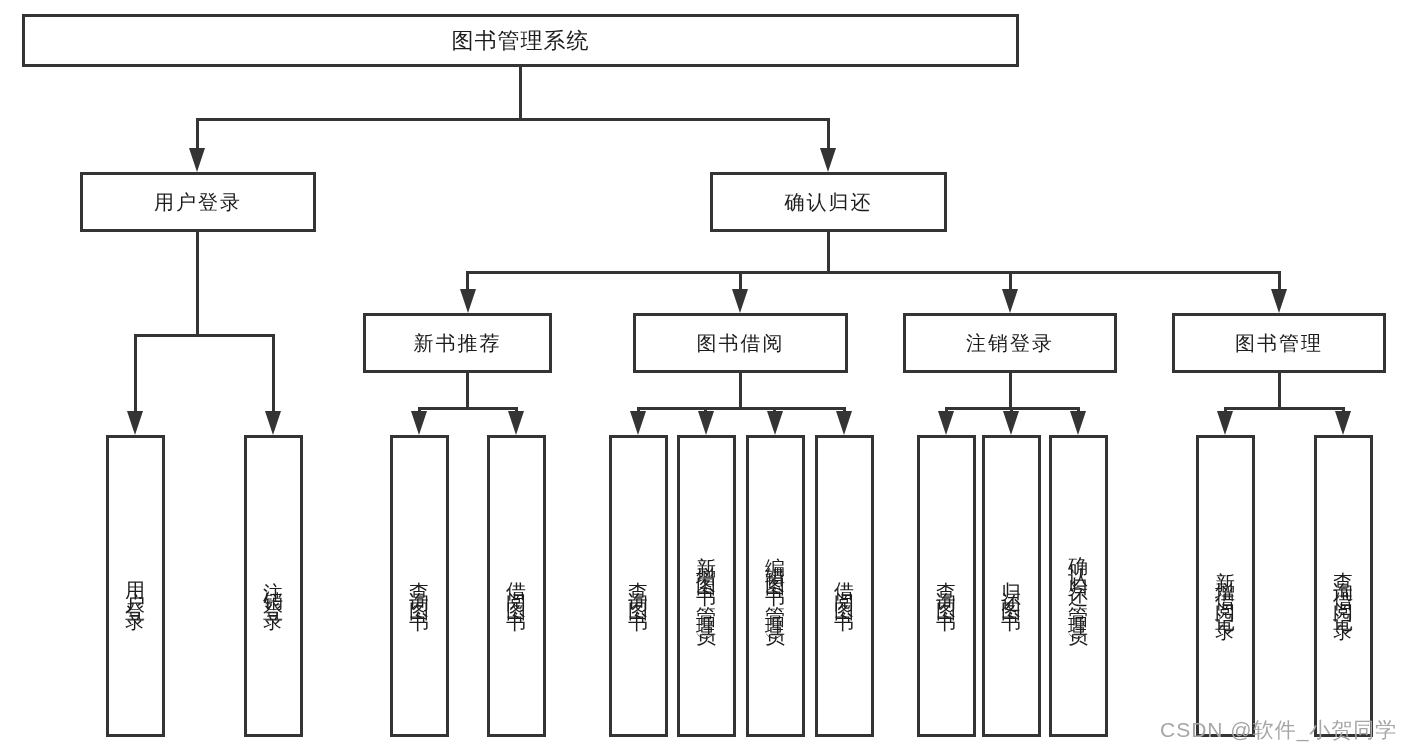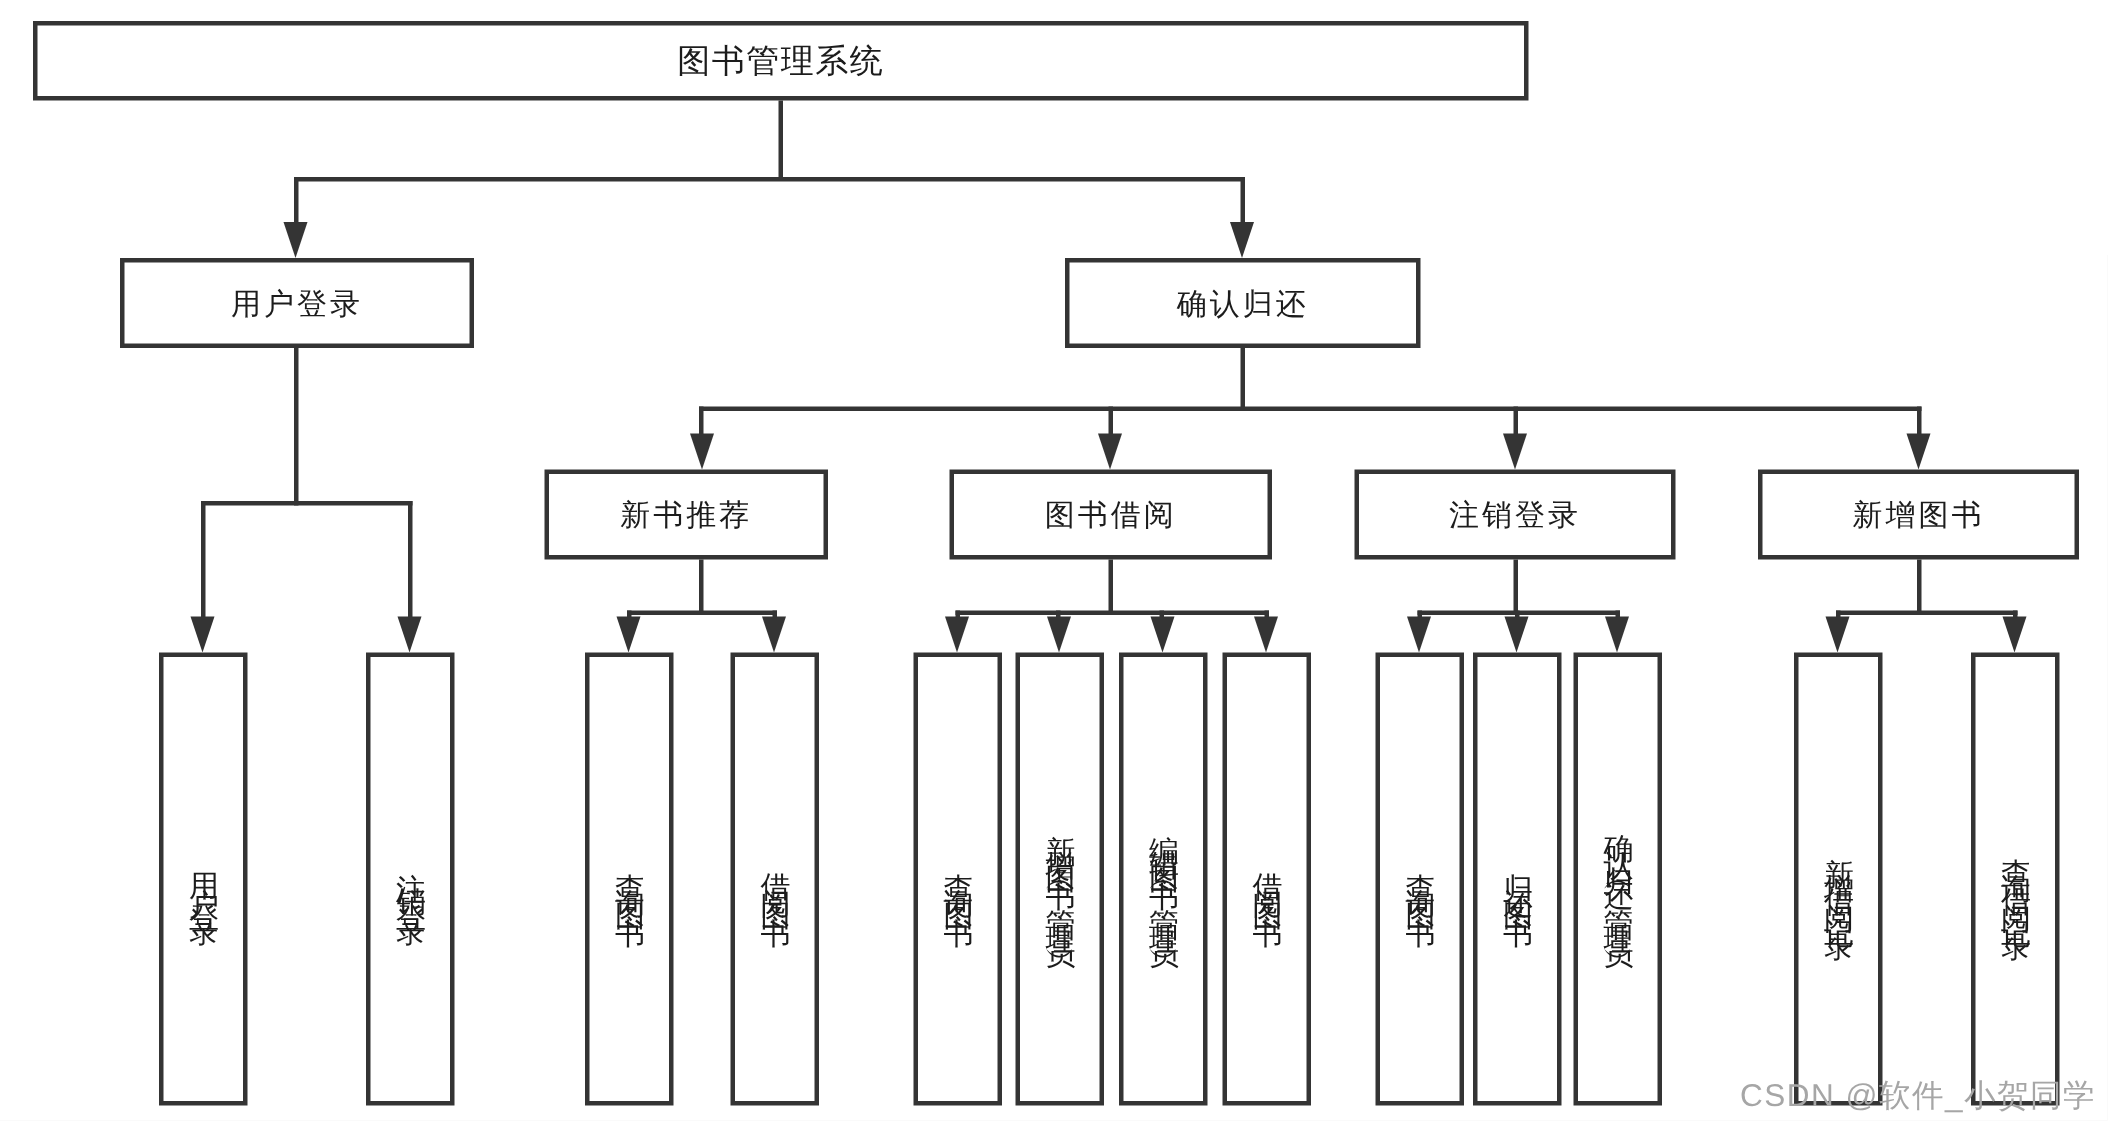--- a/index.html
+++ b/index.html
@@ -95,21 +95,21 @@
   <div class="vline" style="left:739px;top:271px;height:22px;"></div>
   <div class="arr" style="left:732px;top:289px;"></div>
   <div class="vline" style="left:1009px;top:271px;height:22px;"></div>
   <div class="arr" style="left:1002px;top:289px;"></div>
   <div class="vline" style="left:1278px;top:271px;height:22px;"></div>
   <div class="arr" style="left:1271px;top:289px;"></div>
 
   <div class="box" style="left:363px;top:313px;width:189px;height:60px;">新书推荐</div>
   <div class="box" style="left:633px;top:313px;width:215px;height:60px;text-align:center;">图书借阅</div>
   <div class="box" style="left:903px;top:313px;width:214px;height:60px;">注销登录</div>
-  <div class="box" style="left:1172px;top:313px;width:214px;height:60px;">新增图书</div>
+  <div class="box" style="left:1172px;top:313px;width:214px;height:60px;">图书管理</div>
 
   <div class="vline" style="left:466px;top:373px;height:37px;"></div>
   <div class="hline" style="left:418px;top:407px;width:100px;"></div>
   <div class="vline" style="left:418px;top:407px;height:10px;"></div>
   <div class="arr" style="left:411px;top:411px;"></div>
   <div class="vline" style="left:515px;top:407px;height:10px;"></div>
   <div class="arr" style="left:508px;top:411px;"></div>
 
   <div class="vline" style="left:739px;top:373px;height:37px;"></div>
   <div class="hline" style="left:637px;top:407px;width:209px;"></div>

